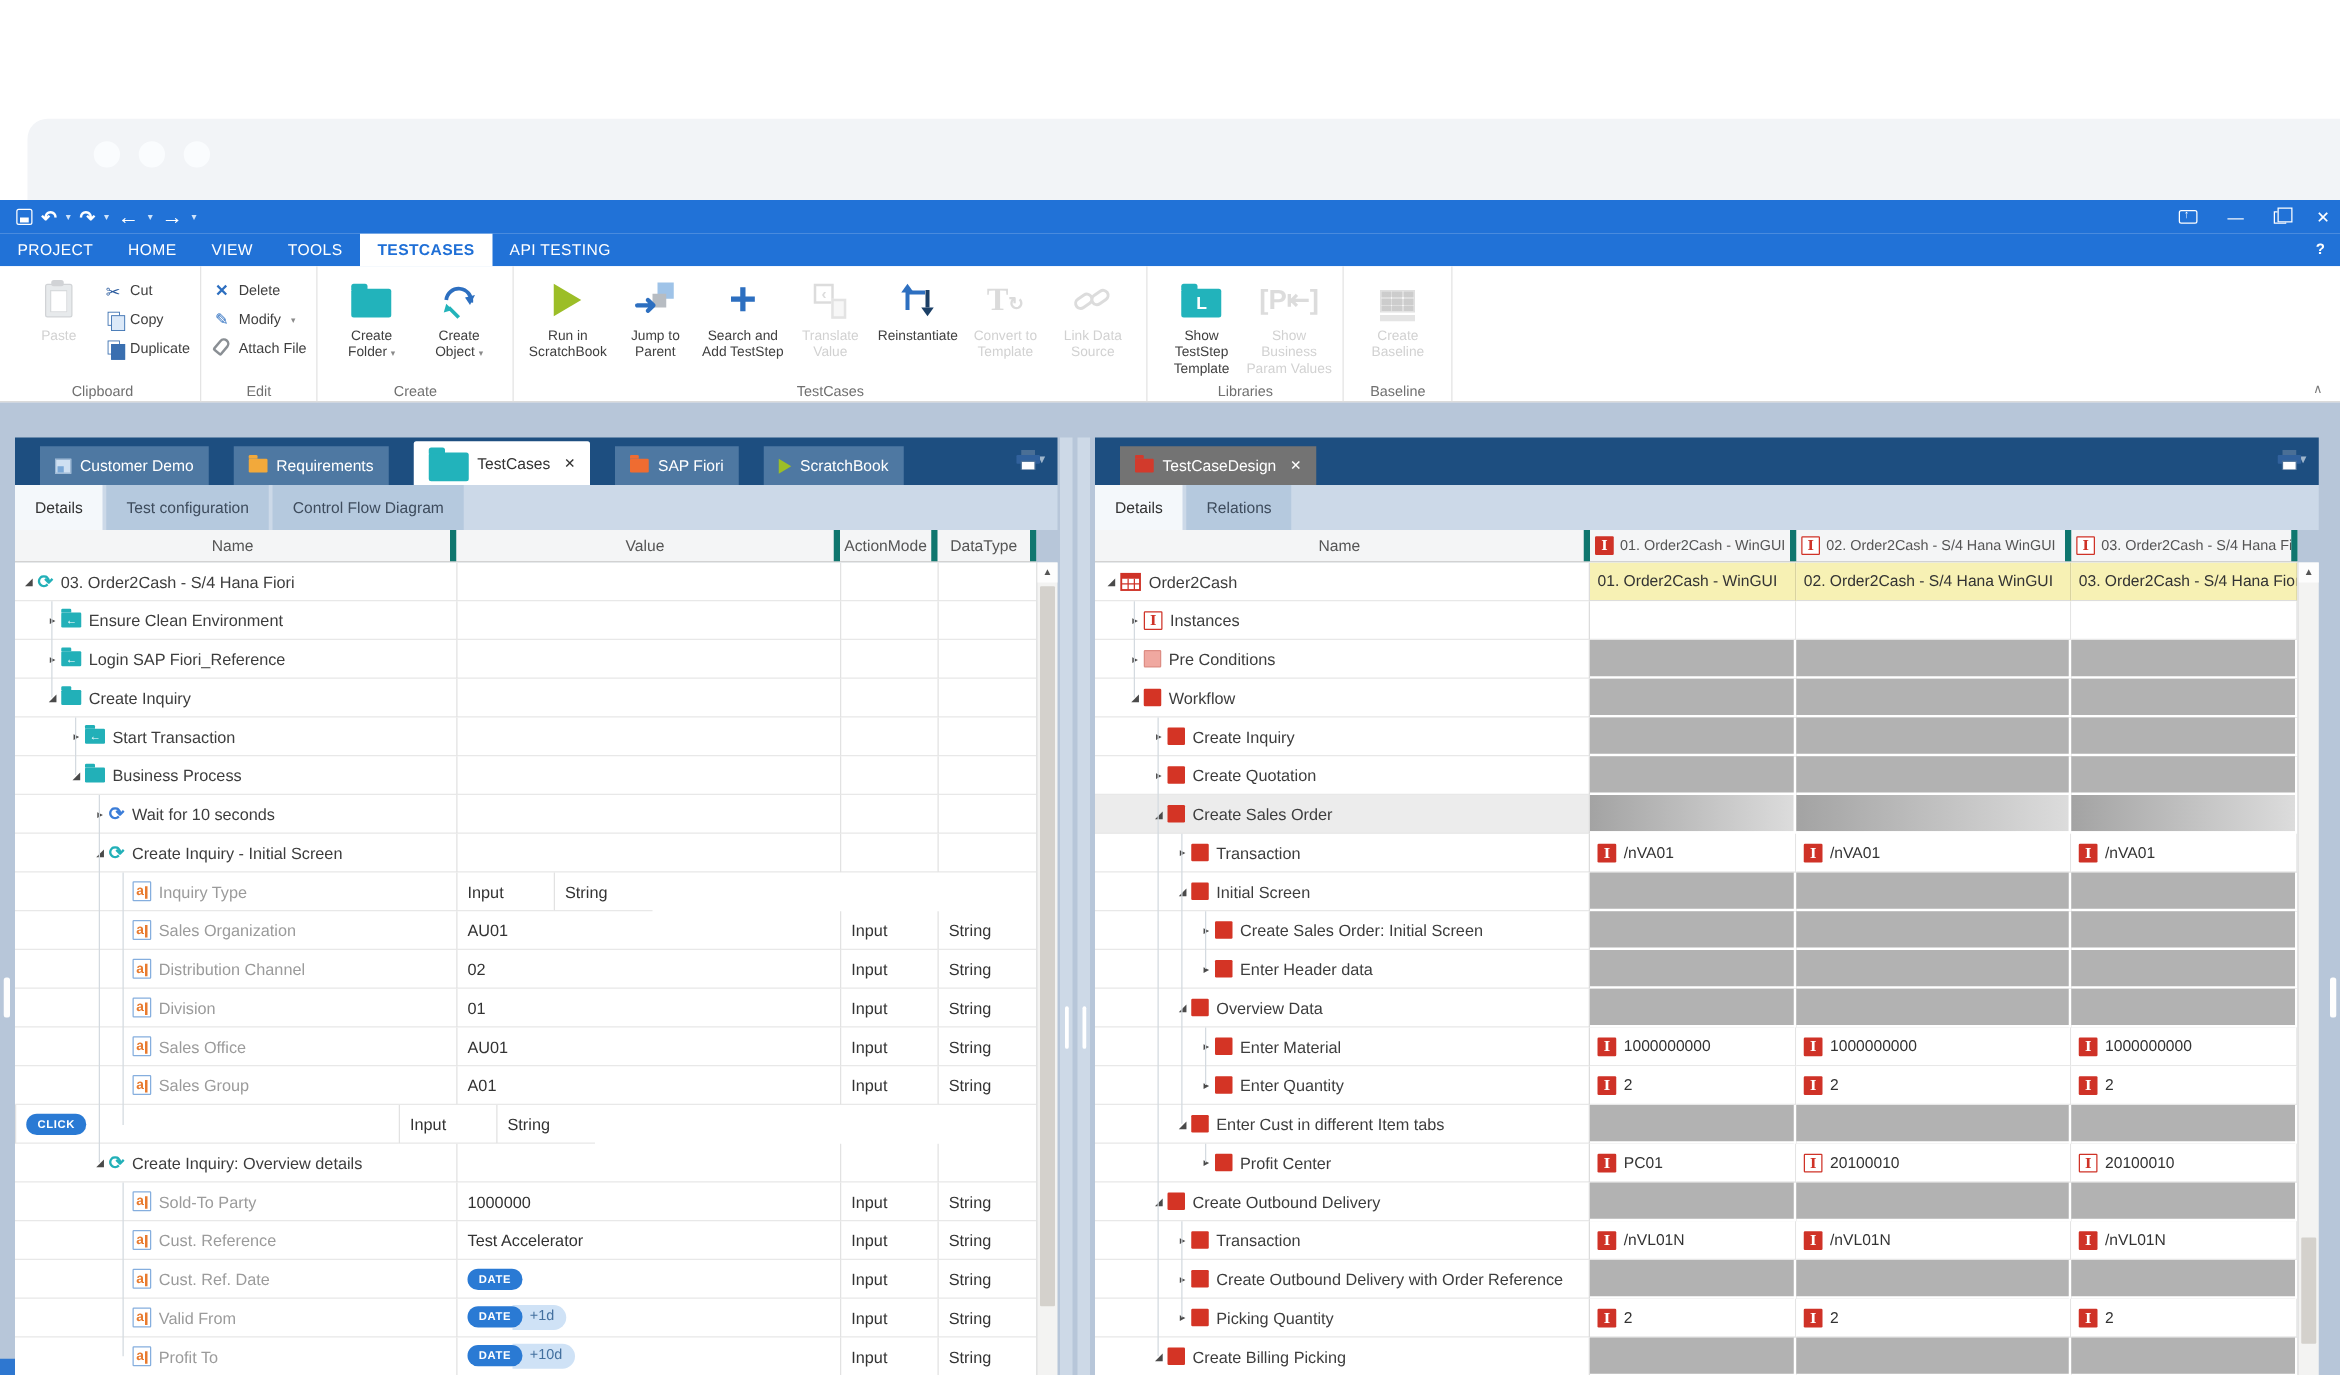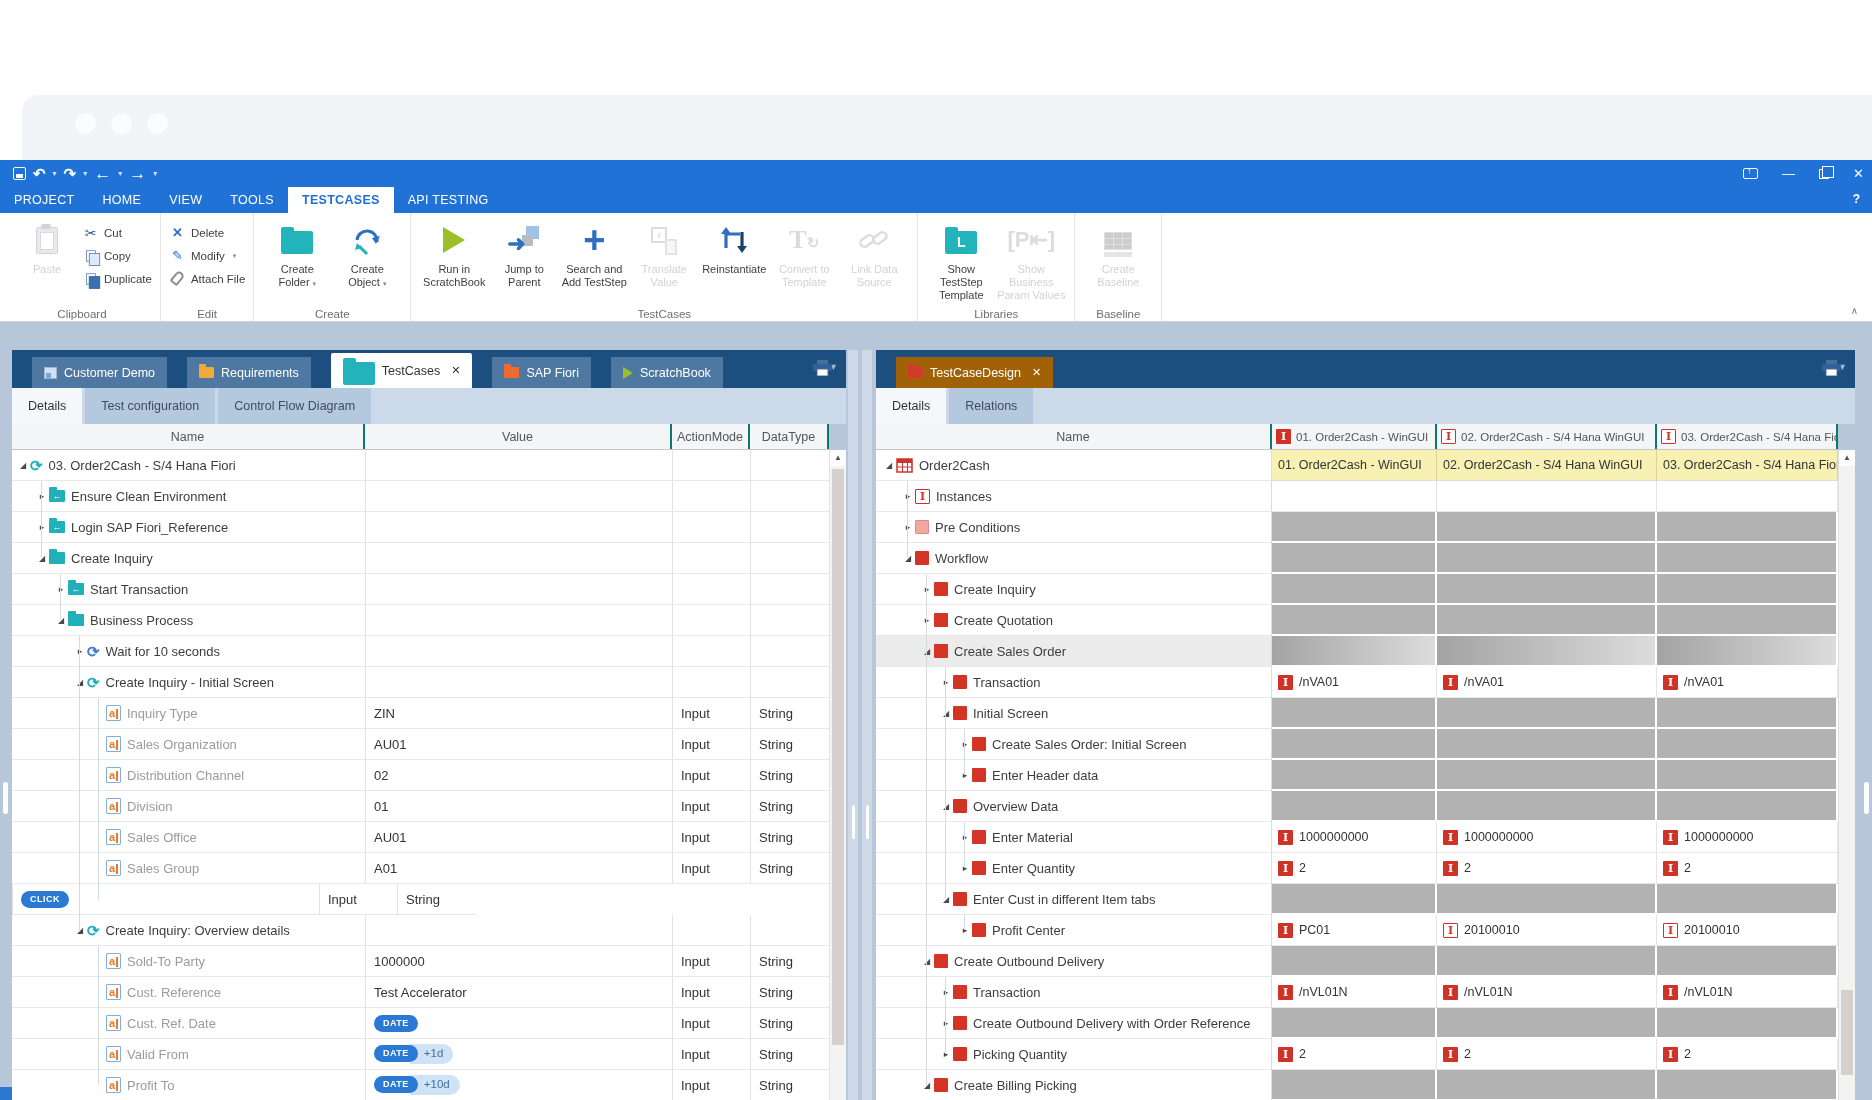--- a/index.html
+++ b/index.html
@@ -96,21 +96,21 @@
   .mini-win::after { content:""; position:absolute; left:1px; top:5px; width:5px; height:5px; background:#7aa7d6; }
   .mini-play { width:0; height:0; border-top:6px solid transparent; border-bottom:6px solid transparent; border-left:10px solid #9cbe27; }
 
   .subtabs { position:absolute; left:0; right:0; top:38px; height:36px; background:#ccd9e8; display:flex; align-items:stretch; }
   .stab { display:flex; align-items:center; padding:0 16px; font-size:12.5px; color:#3e4c5d; background:#b5c9de; margin-right:3px; cursor:default; }
   .stab.active { background:#f4f8fb; color:#333; }
   .printer { position:absolute; top:10px; }
 
   .grid-head { position:absolute; left:0; top:74px; height:26px; background:#f4f5f6; border-bottom:1px solid #c6c6c6;
     display:flex; font-size:12.5px; color:#555; }
-  .gh-cell { display:flex; align-items:center; justify-content:center; border-right:2px solid #0f766e; overflow:hidden; white-space:nowrap; }
+  .gh-cell { display:flex; align-items:center; justify-content:center; border-right:5px solid #0f766e; overflow:hidden; white-space:nowrap; }
   .gh-cell.left { justify-content:flex-start; padding:0 4px; gap:5px; }
 
   .rows { position:absolute; left:0; top:100px; bottom:0; background:#fff; overflow:hidden; }
   .trow { display:flex; height:31px; position:relative; }
   .name-cell { display:flex; align-items:center; overflow:hidden; white-space:nowrap; border-bottom:1px solid #e8e8e8; padding-left:4px; }
   .exp { width:14px; flex:none; font-size:9px; color:#4a4a4a; text-align:center; }
   .exp.open { font-size:8px; }
   .tname { font-size:13px; color:#3d3d3d; margin-left:6px; }
   .tname.gray { color:#9b9b9b; }
   .vcell { display:flex; align-items:center; border-bottom:1px solid #e8e8e8; border-left:1px solid #e2e2e2;
@@ -484,21 +484,20 @@
     <div class="vcell" style="width:79px"></div>
   </div>
           <div class="trow">
     <div class="name-cell" style="width:353px;padding-left:80px">
               <span class="exp"></span>
               <span class="ico attr-ico">
                 <span class="a">a</span>
               </span>
               <span class="tname gray">Inquiry Type</span>
             </div>
-    <div class="vcell" style="width:307px">ZIN</div>
     <div class="vcell" style="width:78px">Input</div>
     <div class="vcell" style="width:79px">String</div>
   </div>
           <div class="trow">
     <div class="name-cell" style="width:353px;padding-left:80px">
               <span class="exp"></span>
               <span class="ico attr-ico">
                 <span class="a">a</span>
               </span>
               <span class="tname gray">Sales Organization</span>
@@ -660,21 +659,21 @@
       <div class="split-band" style="left:2px">
           <div class="split-grip"></div>
         </div>
       <div class="split-band" style="left:16px">
           <div class="split-grip"></div>
         </div>
     </div>
 
     <div class="panel" style="left:876px;width:979px">
       <div class="tabstrip" id="righttabs">
-          <div class="ptab" style="background:#a16207">
+          <div class="ptab" style="background:#737373">
             <span class="mini-folder" style="background:#d23a2c"></span>
             <span>TestCaseDesign</span>
             <span class="x">✕</span>
           </div>
           <span class="strip-caret">▼</span>
         </div>
       <div class="subtabs" id="rightsubtabs">
           <div class="stab active">Details</div>
           <div class="stab">Relations</div>
         </div>

